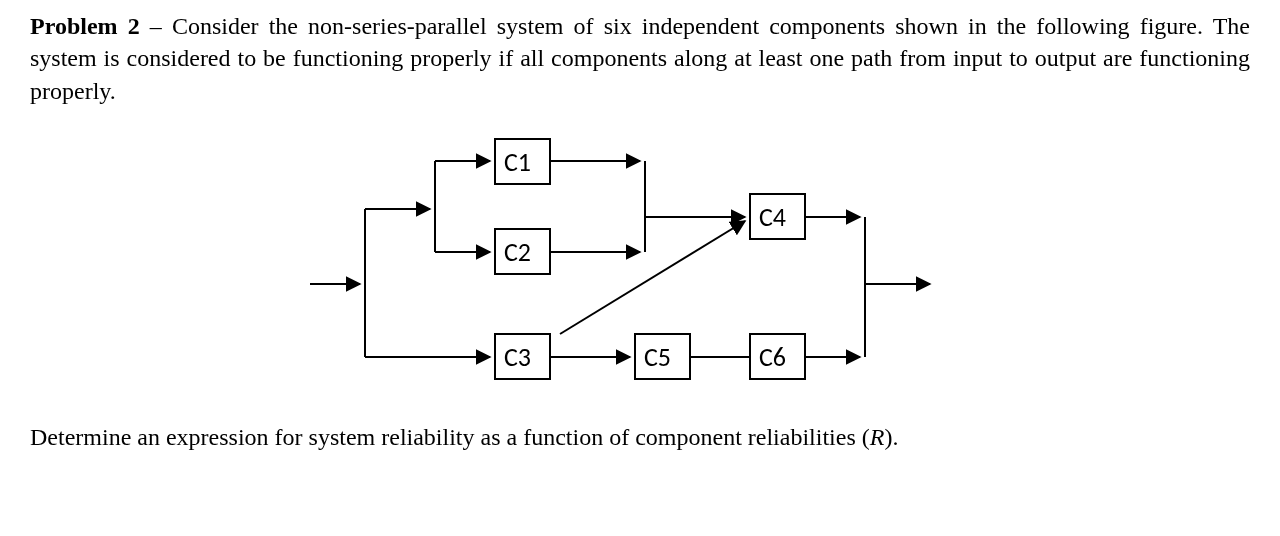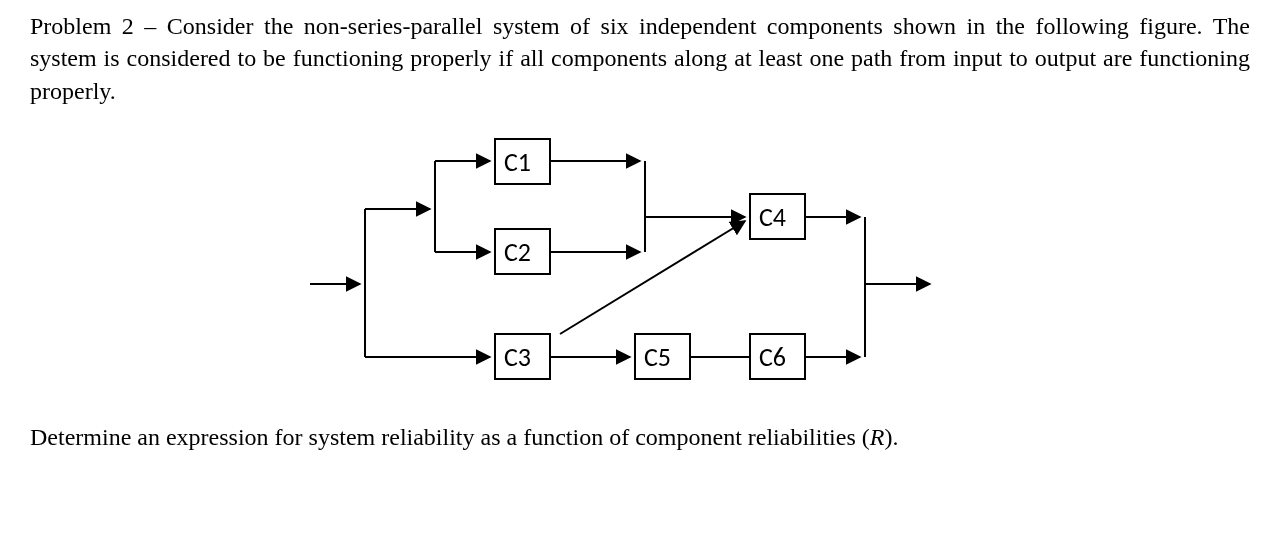--- a/index.html
+++ b/index.html
@@ -8,21 +8,21 @@
       font-size: 24px;
       line-height: 1.35;
       color: #000;
       background: #fff;
       width: 1280px;
       height: 536px;
       padding: 10px 30px;
       text-align: justify;
     }
     .para { margin-bottom: 12px; }
-    .bold { font-weight: normal; }
+    .bold { font-weight: bold; }
     .italic { font-style: italic; }
     .diagram-wrap {
       width: 700px;
       height: 290px;
       margin: 4px auto 12px auto;
       position: relative;
     }
     svg { display: block; }
     .box { fill: #fff; stroke: #000; stroke-width: 2; }
     .lbl { font-family: Calibri, Arial, sans-serif; font-size: 26px; fill: #000; }

